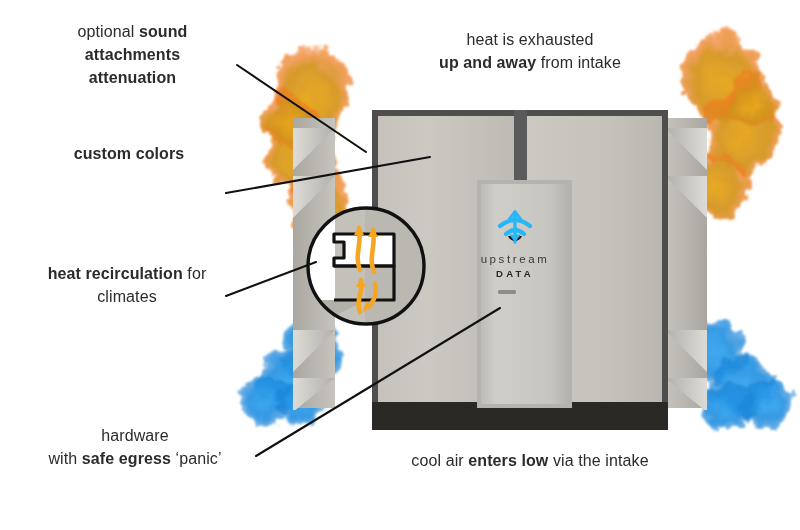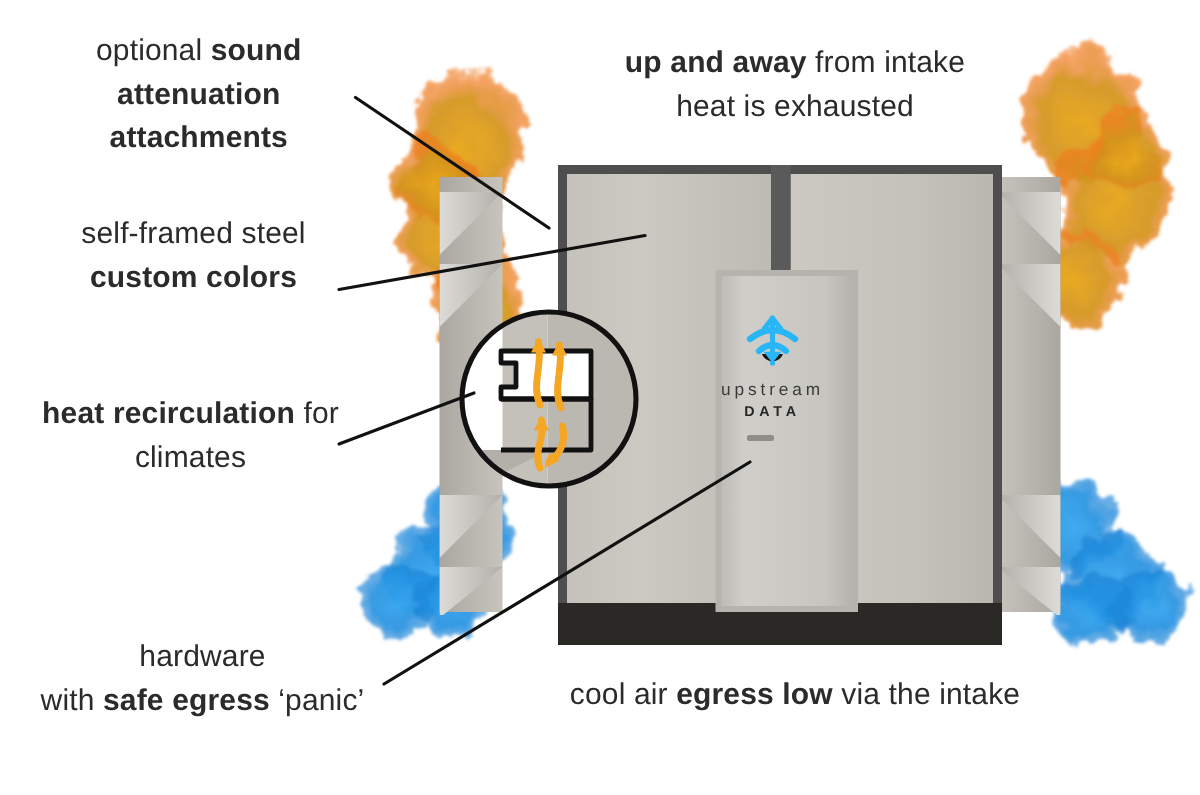--- a/index.html
+++ b/index.html
@@ -11,21 +11,21 @@
     position: relative;
     width: 800px;
     height: 530px;
     background: #ffffff;
     overflow: hidden;
     font-family: "Liberation Sans", sans-serif;
   }
   .callout {
     position: absolute;
     color: #2b2b2b;
-    font-size: 20px;
+    font-size: 16px;
     line-height: 1.45;
     letter-spacing: 0.1px;
     font-weight: 400;
     white-space: pre-line;
   }
   .callout b { font-weight: 700; }
   .c-center { text-align: center; }
 
   svg#art {
     position: absolute;
@@ -225,25 +225,25 @@
     </g>
 
     <g stroke="#111111" stroke-width="2.1" fill="none" stroke-linecap="round">
       <line x1="237" y1="65" x2="366" y2="152"></line>
       <line x1="226" y1="193" x2="430" y2="157"></line>
       <line x1="226" y1="296" x2="316" y2="262"></line>
       <line x1="256" y1="456" x2="500" y2="308"></line>
     </g>
   </svg>
 
-  <div class="callout c-center" style="left:20px; top:20px; width:225px;"><div><span>optional </span><b>sound</b></div><div><b>attenuation</b></div><div><b>attachments</b></div></div>
-
-  <div class="callout c-center" style="left:400px; top:28px; width:260px;"><div><b>up and away</b><span> from intake</span></div><div><span>heat is exhausted</span></div></div>
-
-  <div class="callout c-center" style="left:18px; top:142px; width:222px;"><div><span>self-framed steel</span></div><div><b>custom colors</b></div></div>
+  <div class="callout c-center" style="left:20px; top:20px; width:225px;"><div><span>optional </span><b>sound</b></div><div><b>attachments</b></div><div><b>attenuation</b></div></div>
+
+  <div class="callout c-center" style="left:400px; top:28px; width:260px;"><div><span>heat is exhausted</span></div><div><b>up and away</b><span> from intake</span></div></div>
+
+  <div class="callout c-center" style="left:18px; top:142px; width:222px;"><div><b>custom colors</b></div></div>
 
   <div class="callout c-center" style="left:8px; top:262px; width:238px;"><div><b>heat recirculation</b><span> for</span></div><div><span>climates</span></div></div>
 
   <div class="callout c-center" style="left:10px; top:424px; width:250px;"><div><span>hardware</span></div><div><span>with </span><b>safe egress</b><span> ‘panic’</span></div></div>
 
-  <div class="callout c-center" style="left:350px; top:449px; width:360px;"><div><span>cool air </span><b>egress low</b><span> via the intake</span></div></div>
+  <div class="callout c-center" style="left:350px; top:449px; width:360px;"><div><span>cool air </span><b>enters low</b><span> via the intake</span></div></div>
 
 </div>
 
 </body></html>

